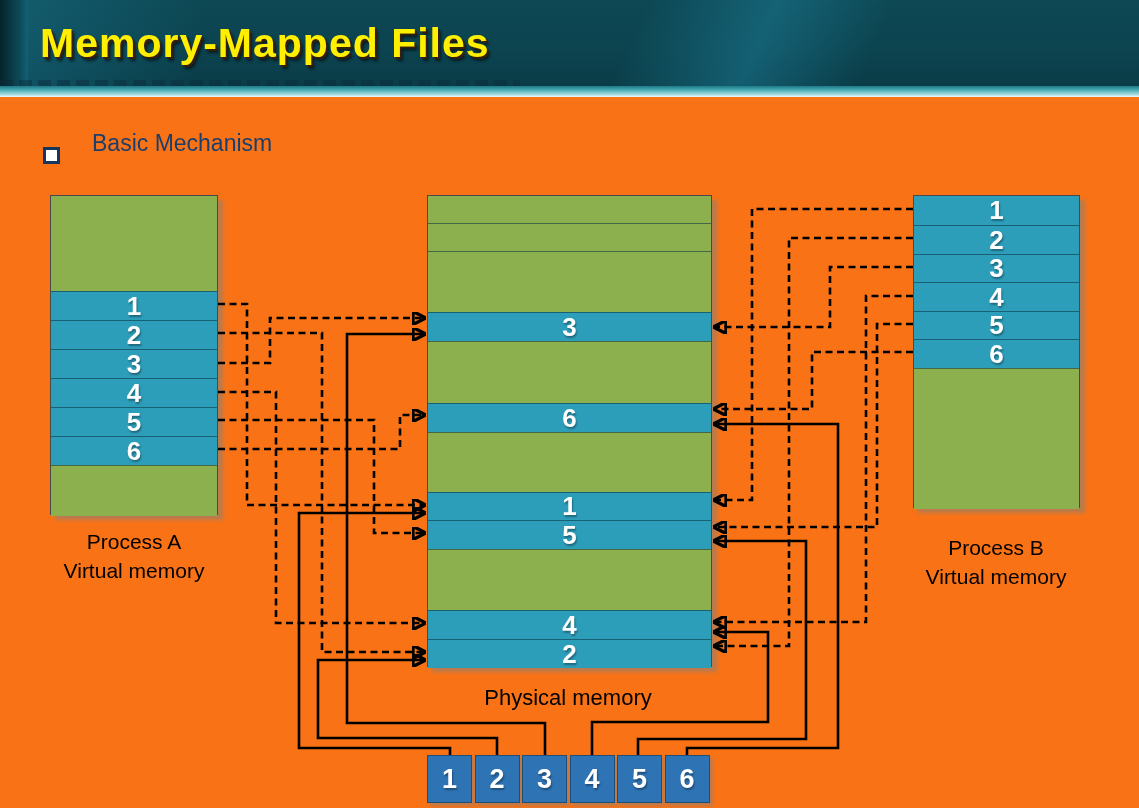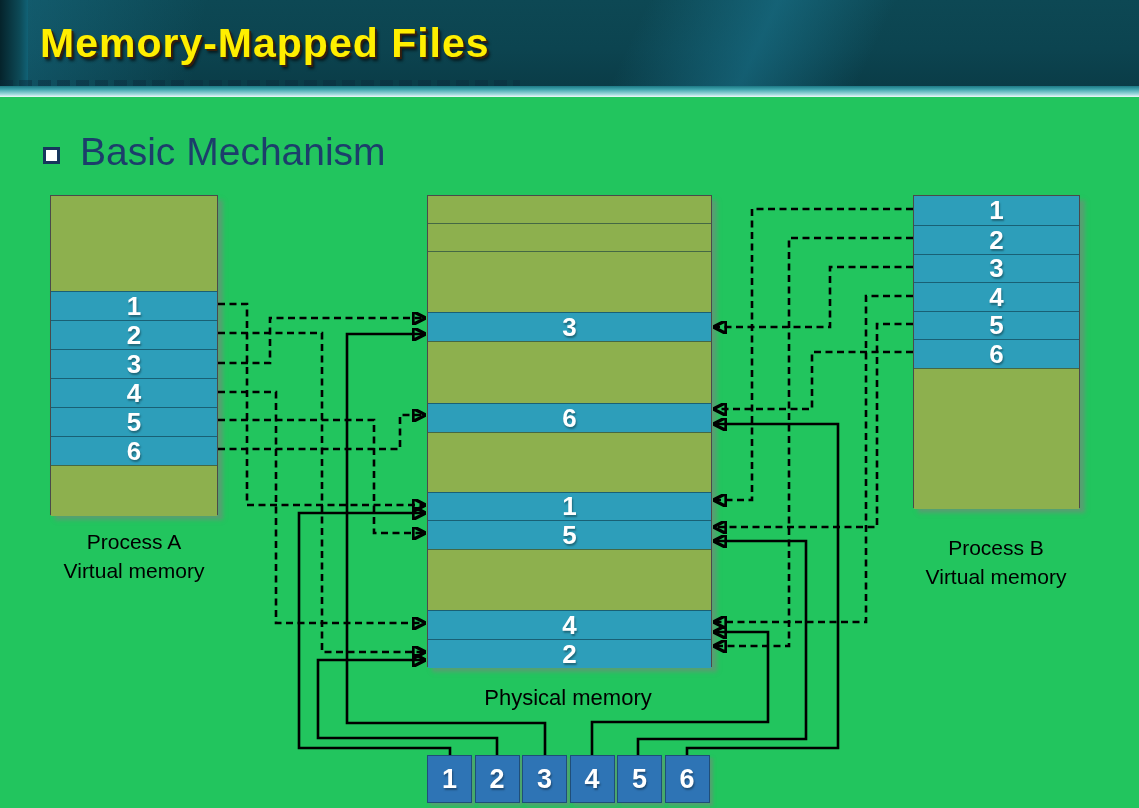--- a/index.html
+++ b/index.html
@@ -1,18 +1,18 @@
 <!DOCTYPE html>
 <html><head>
 <meta charset="utf-8">
 <style>
   html,body{margin:0;padding:0;background:#ffffff;}
   #slide{
     position:relative;width:1139px;height:808px;overflow:hidden;
-    background:#22c55e;font-family:"Liberation Sans",sans-serif;
+    background:#f97316;font-family:"Liberation Sans",sans-serif;
   }
   
   #header{
     position:absolute;left:0;top:0;width:1139px;height:88px;
     background:
       linear-gradient(115deg, rgba(23,110,134,0) 55%, rgba(27,120,146,.55) 66%, rgba(23,110,134,0) 76%),
       linear-gradient(100deg, rgba(27,120,146,.45) 0%, rgba(27,120,146,0) 18%),
       linear-gradient(180deg,#0d4854 0%,#0c4450 55%,#0a3c47 100%);
   }
   #header-left-strip{
@@ -32,21 +32,21 @@
     color:#ffef00;letter-spacing:1px;
     text-shadow:2px 2px 0 rgba(60,30,10,.9), 3px 4px 3px rgba(0,0,0,.6);
     white-space:nowrap;
   }
   
   #bullet-square{
     position:absolute;left:43px;top:147px;width:11px;height:11px;
     border:3px solid #17365d;background:#fff;
   }
   #bullet-text{
-    position:absolute;left:80px;top:130px;font-size:39px;color:#1c3e6b;
+    position:absolute;left:92px;top:130px;font-size:23px;color:#1c3e6b;
   }
   
   .mem-col{
     position:absolute;display:flex;flex-direction:column;
     border:1px solid #4a4a4a;box-sizing:border-box;
     box-shadow:5px 5px 4px rgba(130,130,130,.55);
   }
   .seg{box-sizing:border-box;width:100%;flex:0 0 auto;
     display:flex;align-items:center;justify-content:center;}
   .seg + .seg{border-top:1px solid rgba(10,45,60,.55);}

